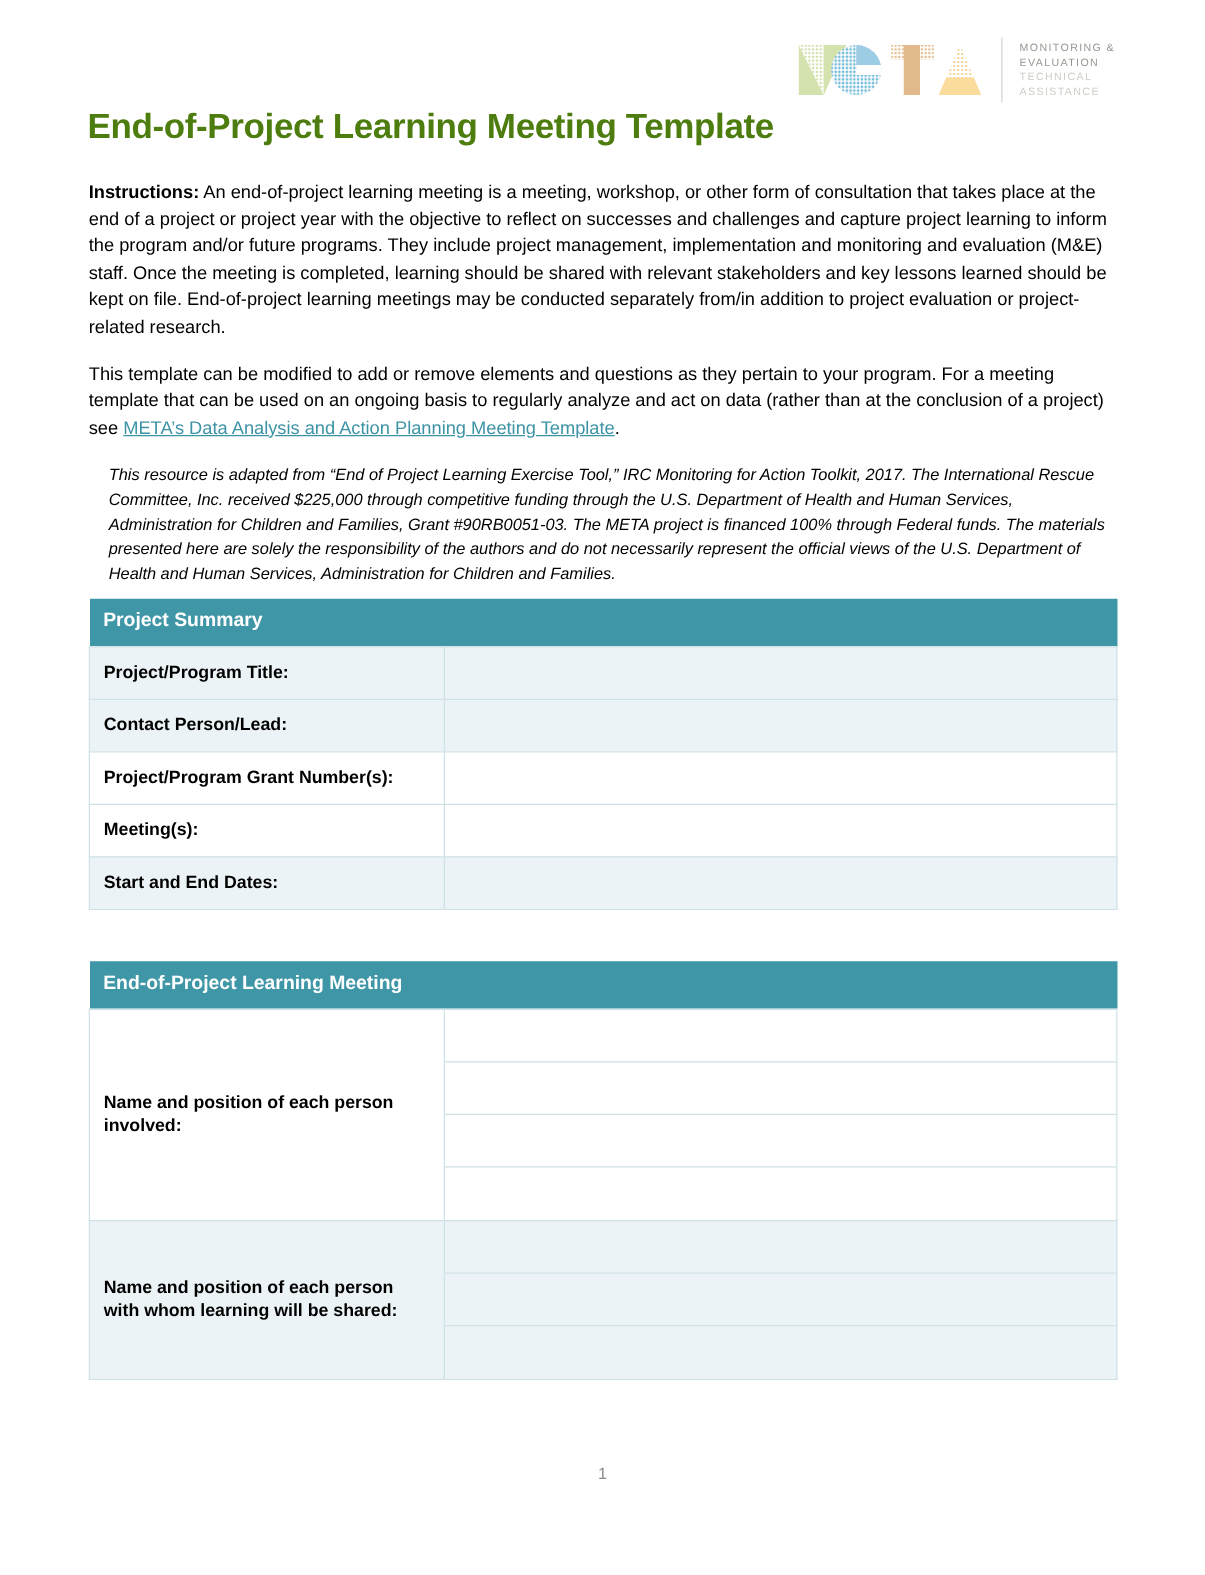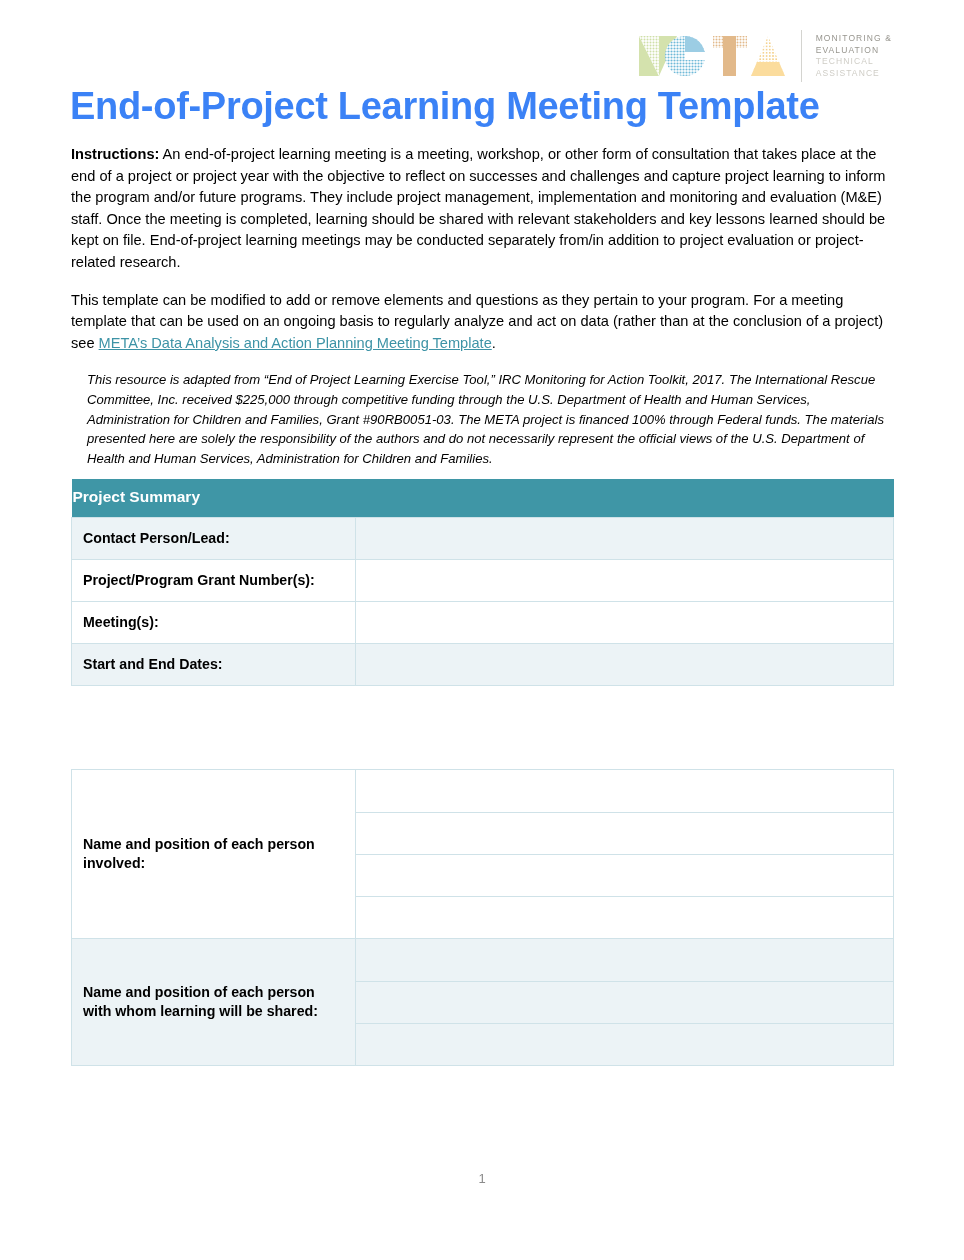--- a/index.html
+++ b/index.html
@@ -57,24 +57,24 @@
   }
   .tag-dark { color: #98968f; }
   .tag-light { color: #cfcdc6; }
 
   
   .doc-title {
     position: absolute;
     top: 85px;
     left: 70px;
     font-family: "Liberation Sans", sans-serif;
-    font-size: 38px;
+    font-size: 28px;
     font-weight: bold;
     letter-spacing: -0.3px;
-    color: #3b82f6;
+    color: #4d7c0f;
     margin: 0;
     white-space: nowrap;
   }
 
   
   .content {
     position: absolute;
     top: 144px;
     left: 71px;
     width: 822px;
@@ -108,21 +108,21 @@
     table-layout: fixed;
   }
   #table-project-summary { top: 479px; }
   #table-eopl-meeting { top: 769px; }
 
   .tbl .hdr td {
     background: #3f96a6;
     color: #ffffff;
     font-weight: bold;
     font-size: 15.5px;
-    padding: 8px 10px 9px 1px;
+    padding: 8px 10px 9px 11px;
     border: none;
     height: 38px;
     vertical-align: middle;
   }
   .tbl td {
     border: 1px solid #cfe2e8;
     font-size: 14.2px;
     vertical-align: middle;
   }
   .tbl td.lbl {
@@ -218,20 +218,24 @@
   <table class="tbl" id="table-project-summary">
     <colgroup>
         <col style="width:284px">
         <col style="width:538px">
       </colgroup>
     <tbody>
       <tr class="hdr">
         <td colspan="2">Project Summary</td>
       </tr>
       <tr>
+        <td class="lbl bg-tint">Project/Program Title:</td>
+        <td class="val bg-tint" style="height:42px"></td>
+      </tr>
+      <tr>
         <td class="lbl bg-tint">Contact Person/Lead:</td>
         <td class="val bg-tint" style="height:42px"></td>
       </tr>
       <tr>
         <td class="lbl bg-white">Project/Program Grant Number(s):</td>
         <td class="val bg-white" style="height:42px"></td>
       </tr>
       <tr>
         <td class="lbl bg-white">Meeting(s):</td>
         <td class="val bg-white" style="height:42px"></td>
@@ -242,20 +246,23 @@
       </tr>
     </tbody>
   </table>
 
   <table class="tbl" id="table-eopl-meeting">
     <colgroup>
         <col style="width:284px">
         <col style="width:538px">
       </colgroup>
     <tbody>
+      <tr class="hdr">
+        <td colspan="2">End-of-Project Learning Meeting</td>
+      </tr>
       <tr>
         <td class="lbl bg-white" style="height:168px">Name and position of each person involved:</td>
         <td class="bg-white" style="padding:0">
           <table class="subgrid">
             <tbody>
               <tr>
                   <td style="height:42px"></td>
                 </tr>
               <tr>
                   <td style="height:42px"></td>

